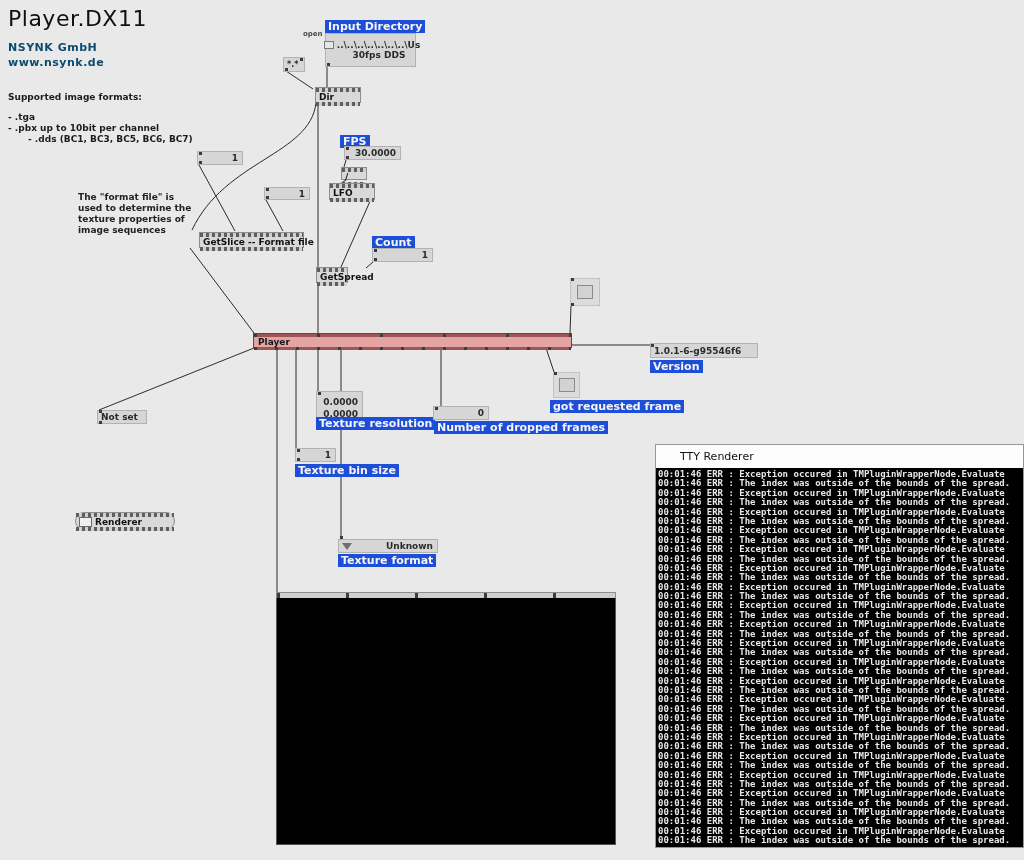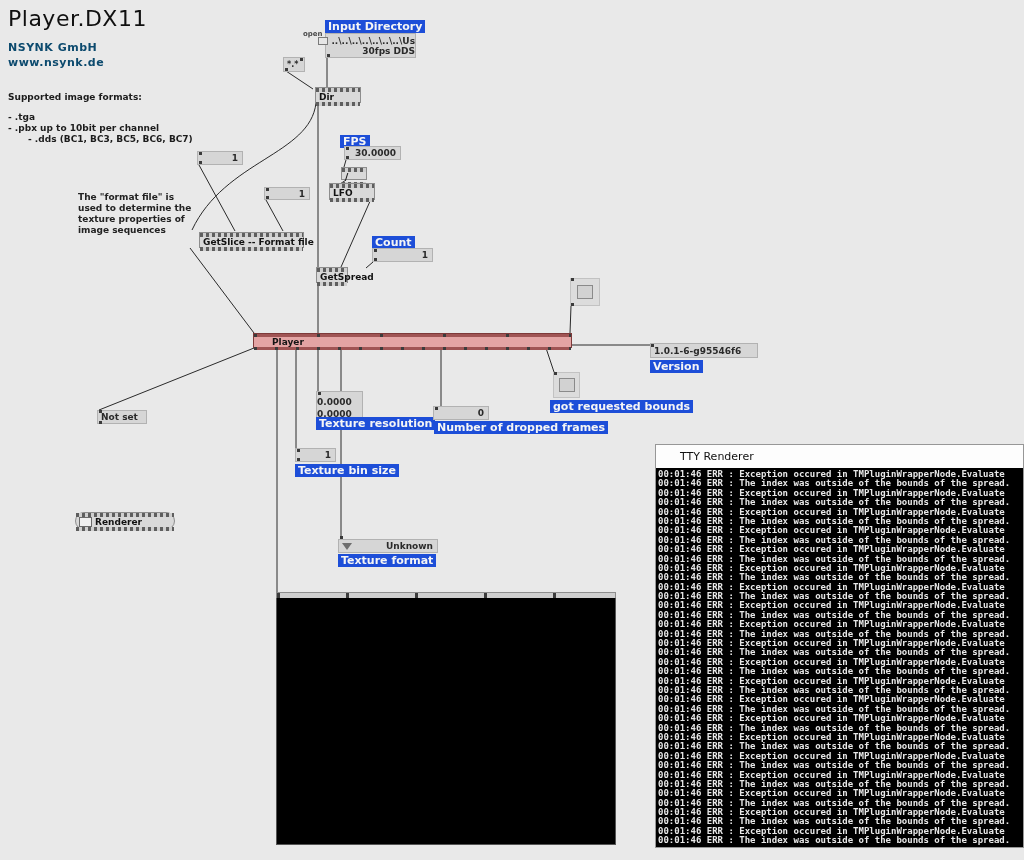--- a/index.html
+++ b/index.html
@@ -21,21 +21,21 @@
   .iobox{background:#d6d6d6;border:1px solid #b2b2b2;box-sizing:border-box;font-size:9px;font-weight:bold;color:#2a2a2a;display:flex;align-items:center;white-space:nowrap;}
   .iobox.right{justify-content:flex-end;padding-right:4px;}
   .iobox.left{justify-content:flex-start;padding-left:3px;}
   .pin{position:absolute;width:3px;height:3px;background:#3a3a3a;z-index:3;}
   
   .toggle{background:#dcdcdc;border:1px solid #c2c2c2;box-sizing:border-box;display:flex;align-items:center;justify-content:center;}
   .toggle .box{width:14px;height:12px;border:1px solid #8a8a8a;background:#d2d2d2;}
   
   .player{display:flex;flex-direction:column;border:1px solid #7e3a3a;box-sizing:border-box;}
   .player .rstrip{height:3px;flex:none;}
-  .player .pbody{flex:1;background:#e4a4a4;font-size:9px;font-weight:bold;color:#151515;display:flex;align-items:center;padding:0 18px;}
+  .player .pbody{flex:1;background:#e4a4a4;font-size:9px;font-weight:bold;color:#151515;display:flex;align-items:center;padding:0 4px;}
   
   .winicon{display:inline-block;width:11px;height:8px;border:1px solid #6a6a6a;background:#efefef;margin-right:3px;flex:none;}
   .foldericon{display:inline-block;width:8px;height:6px;border:1px solid #7a7a7a;background:#e6e6e6;margin-right:3px;flex:none;}
   .tri{display:inline-block;width:0;height:0;border-left:5px solid transparent;border-right:5px solid transparent;border-top:7px solid #6e6e6e;margin-right:4px;}
   
   .rwin-bar{background:#cfcfcf;background-image:repeating-linear-gradient(90deg,#3c3c3c 0 3px,#cfcfcf 3px 69px);border:1px solid #8d8d8d;border-bottom:none;box-sizing:border-box;}
   .rwin-body{background:#000;border:1px solid #555;border-top:none;box-sizing:border-box;}
   
   .tty{background:#fdfdfd;border:1px solid #979797;box-sizing:border-box;display:flex;flex-direction:column;}
   .tty-titlebar{height:23px;flex:none;display:flex;align-items:center;padding-left:24px;font-size:11px;color:#111;background:#fdfdfd;}
@@ -84,21 +84,21 @@
   <div class="abs small-bold" style="left:8px;top:134px;margin-left:20px;">- .dds (BC1, BC3, BC5, BC6, BC7)</div>
   <div class="abs comment" style="left:78px;top:192px;">
     <div>The "format file" is</div>
     <div>used to determine the</div>
     <div>texture properties of</div>
     <div>image sequences</div>
   </div>
 
   <div class="abs tag" style="left:325px;top:20px;">Input Directory</div>
   <div class="abs openlbl" style="left:303px;top:30px;">open</div>
-  <div class="abs iobox left" style="left:325px;top:33px;width:91px;height:25px;flex-direction:column;align-items:flex-end;justify-content:center;">
+  <div class="abs iobox left" style="left:325px;top:33px;width:91px;height:34px;flex-direction:column;align-items:center;justify-content:center;">
     <div style="display:flex;align-items:center;">
       <span class="foldericon"></span>
       <span>..\..\..\..\..\..\..\Us</span>
     </div>
     <div style="padding-left:14px;">30fps DDS</div>
     <span class="pin" style="left:1px;bottom:0;"></span>
   </div>
 
   <div class="abs iobox left" style="left:283px;top:57px;width:22px;height:15px;font-size:8px;">
     <span>*.*</span>
@@ -178,38 +178,38 @@
     <span class="pin" style="left:0;top:0;"></span>
   </div>
   <div class="abs tag" style="left:650px;top:360px;">Version</div>
 
   <div class="abs iobox left" style="left:97px;top:410px;width:50px;height:14px;">
     <span>Not set</span>
     <span class="pin" style="left:1px;top:-1px;"></span>
       <span class="pin" style="left:1px;bottom:-1px;"></span>
   </div>
 
-  <div class="abs iobox right" style="left:316px;top:391px;width:47px;height:33px;flex-direction:column;align-items:flex-start;justify-content:center;line-height:12px;">
+  <div class="abs iobox right" style="left:316px;top:391px;width:47px;height:33px;flex-direction:column;align-items:flex-end;justify-content:center;line-height:12px;">
     <div>0.0000</div>
     <div>0.0000</div>
     <span class="pin" style="left:1px;top:0;"></span>
   </div>
   <div class="abs tag" style="left:316px;top:417px;">Texture resolution</div>
 
   <div class="abs iobox right" style="left:433px;top:406px;width:56px;height:14px;">
     <span>0</span>
     <span class="pin" style="left:1px;top:0;"></span>
   </div>
   <div class="abs tag" style="left:434px;top:421px;">Number of dropped frames</div>
 
   <div class="abs toggle" style="left:553px;top:372px;width:27px;height:26px;">
     <div class="box"></div>
     <span class="pin" style="left:0;top:-1px;"></span>
   </div>
-  <div class="abs tag" style="left:550px;top:400px;">got requested bounds</div>
+  <div class="abs tag" style="left:550px;top:400px;">got requested frame</div>
 
   <div class="abs iobox right" style="left:295px;top:448px;width:41px;height:14px;">
     <span>1</span>
     <span class="pin" style="left:1px;top:0;"></span>
       <span class="pin" style="left:1px;bottom:0;"></span>
   </div>
   <div class="abs tag" style="left:295px;top:464px;">Texture bin size</div>
 
   <div class="abs vnode" style="left:75px;top:512px;width:100px;height:18px;border-radius:9px;">
     <div class="strip"></div>

